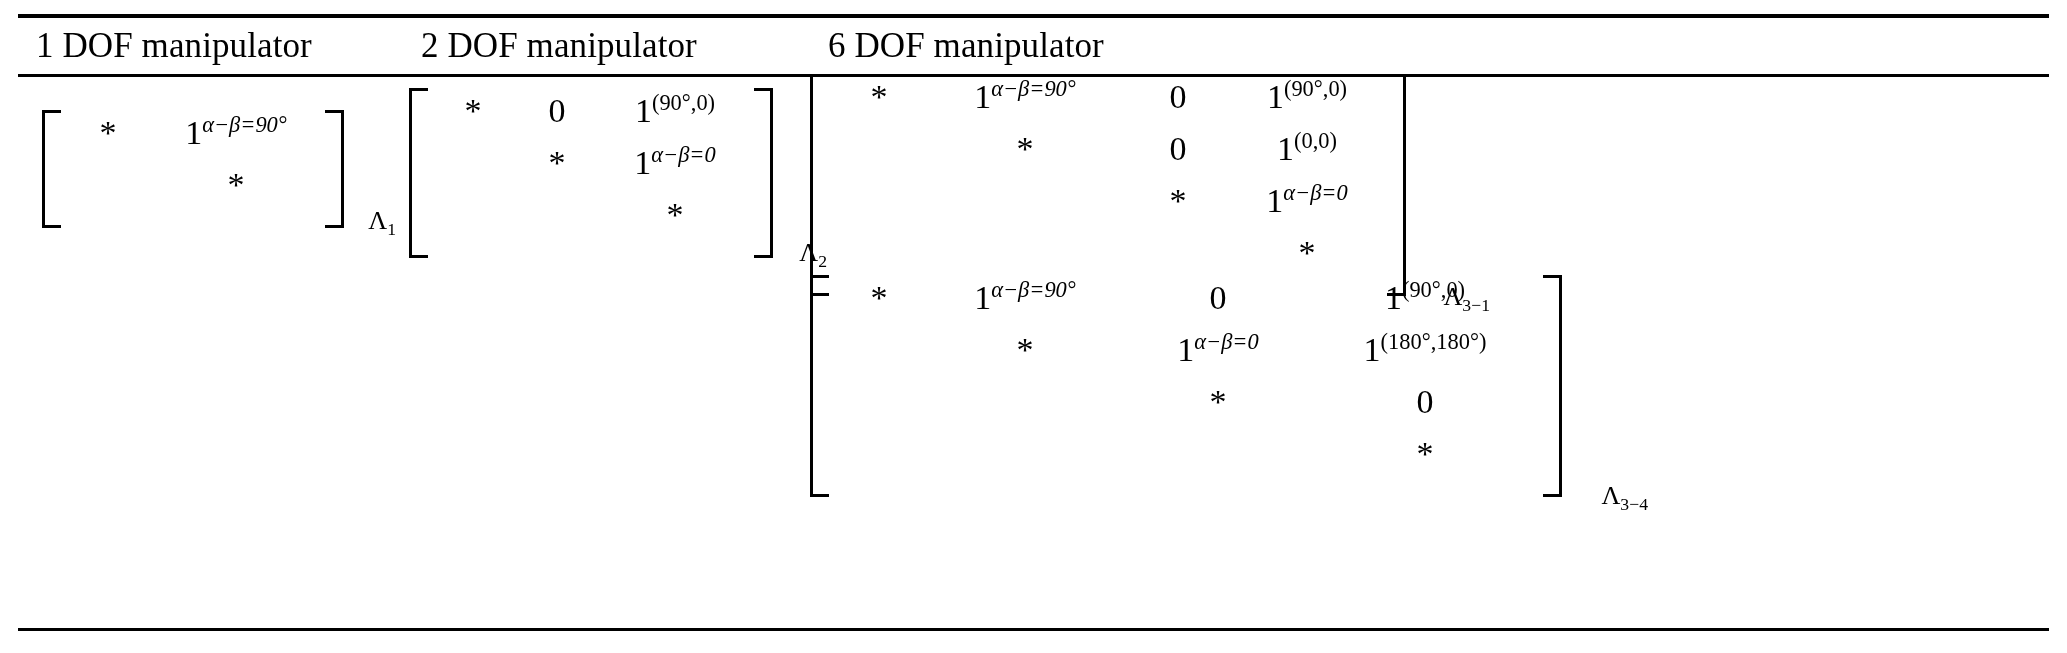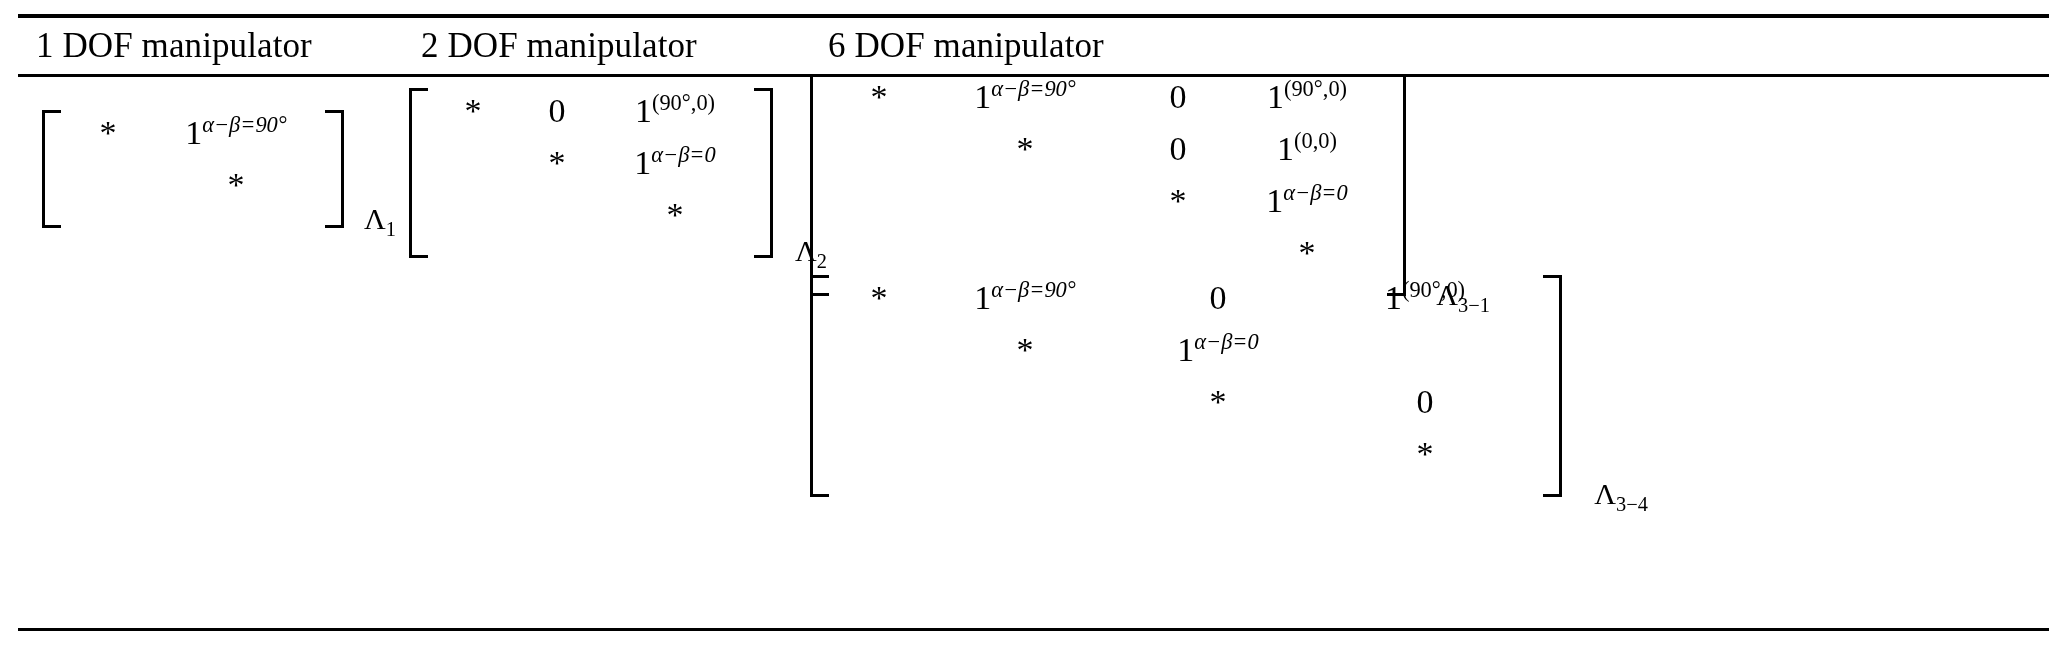--- a/index.html
+++ b/index.html
@@ -114,21 +114,21 @@
   .sup {
     font-size: 0.66em;
     vertical-align: super;
     line-height: 0;
   }
   .gk { font-style: italic; font-family: Liberation Serif, serif; }
 
   
   .mlabel {
     position: absolute;
-    font-size: 30px;
+    font-size: 26px;
     white-space: nowrap;
     line-height: 1;
   }
   .sub {
     font-size: 0.68em;
     vertical-align: sub;
     line-height: 0;
   }
 
   
@@ -257,20 +257,21 @@
           <div class="mrow">
             <span class="mcell c0">*</span>
             <span class="mcell c1"><span>1</span><span class="sup gk">α−β=90°</span></span>
             <span class="mcell c2">0</span>
             <span class="mcell c3"><span>1</span><span class="sup">(90°,0)</span></span>
           </div>
           <div class="mrow">
             <span class="mcell c0 empty">*</span>
             <span class="mcell c1">*</span>
             <span class="mcell c2"><span>1</span><span class="sup gk">α−β=0</span></span>
+            <span class="mcell c3"><span>1</span><span class="sup">(180°,180°)</span></span>
           </div>
           <div class="mrow">
             <span class="mcell c0 empty">*</span>
             <span class="mcell c1 empty">*</span>
             <span class="mcell c2">*</span>
             <span class="mcell c3">0</span>
           </div>
           <div class="mrow">
             <span class="mcell c0 empty">*</span>
             <span class="mcell c1 empty">*</span>

